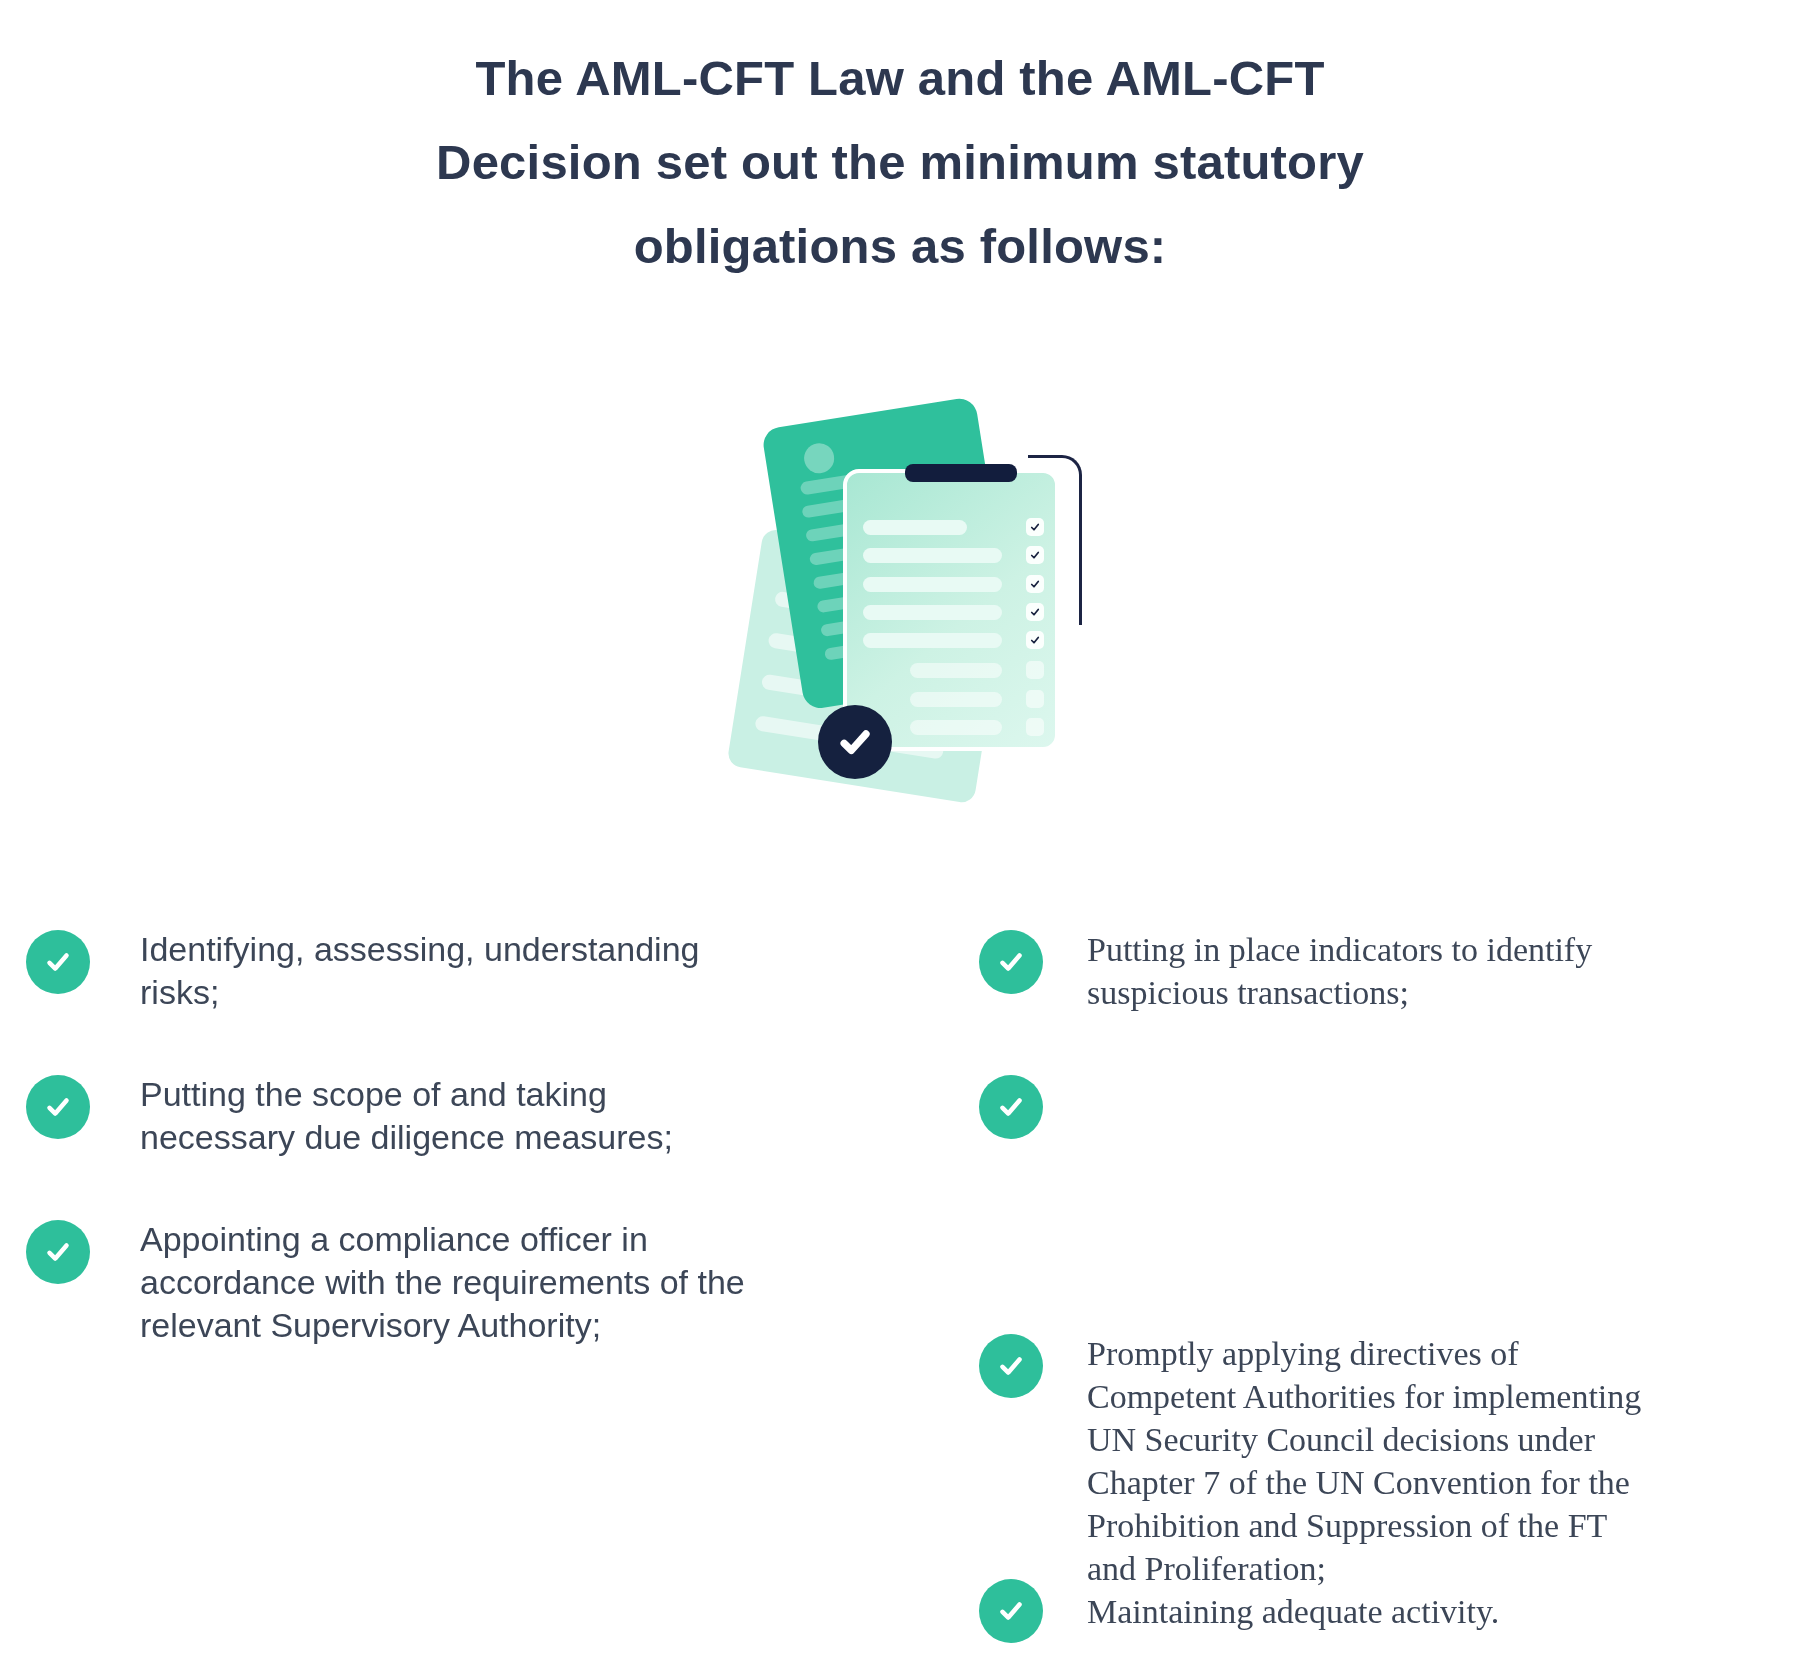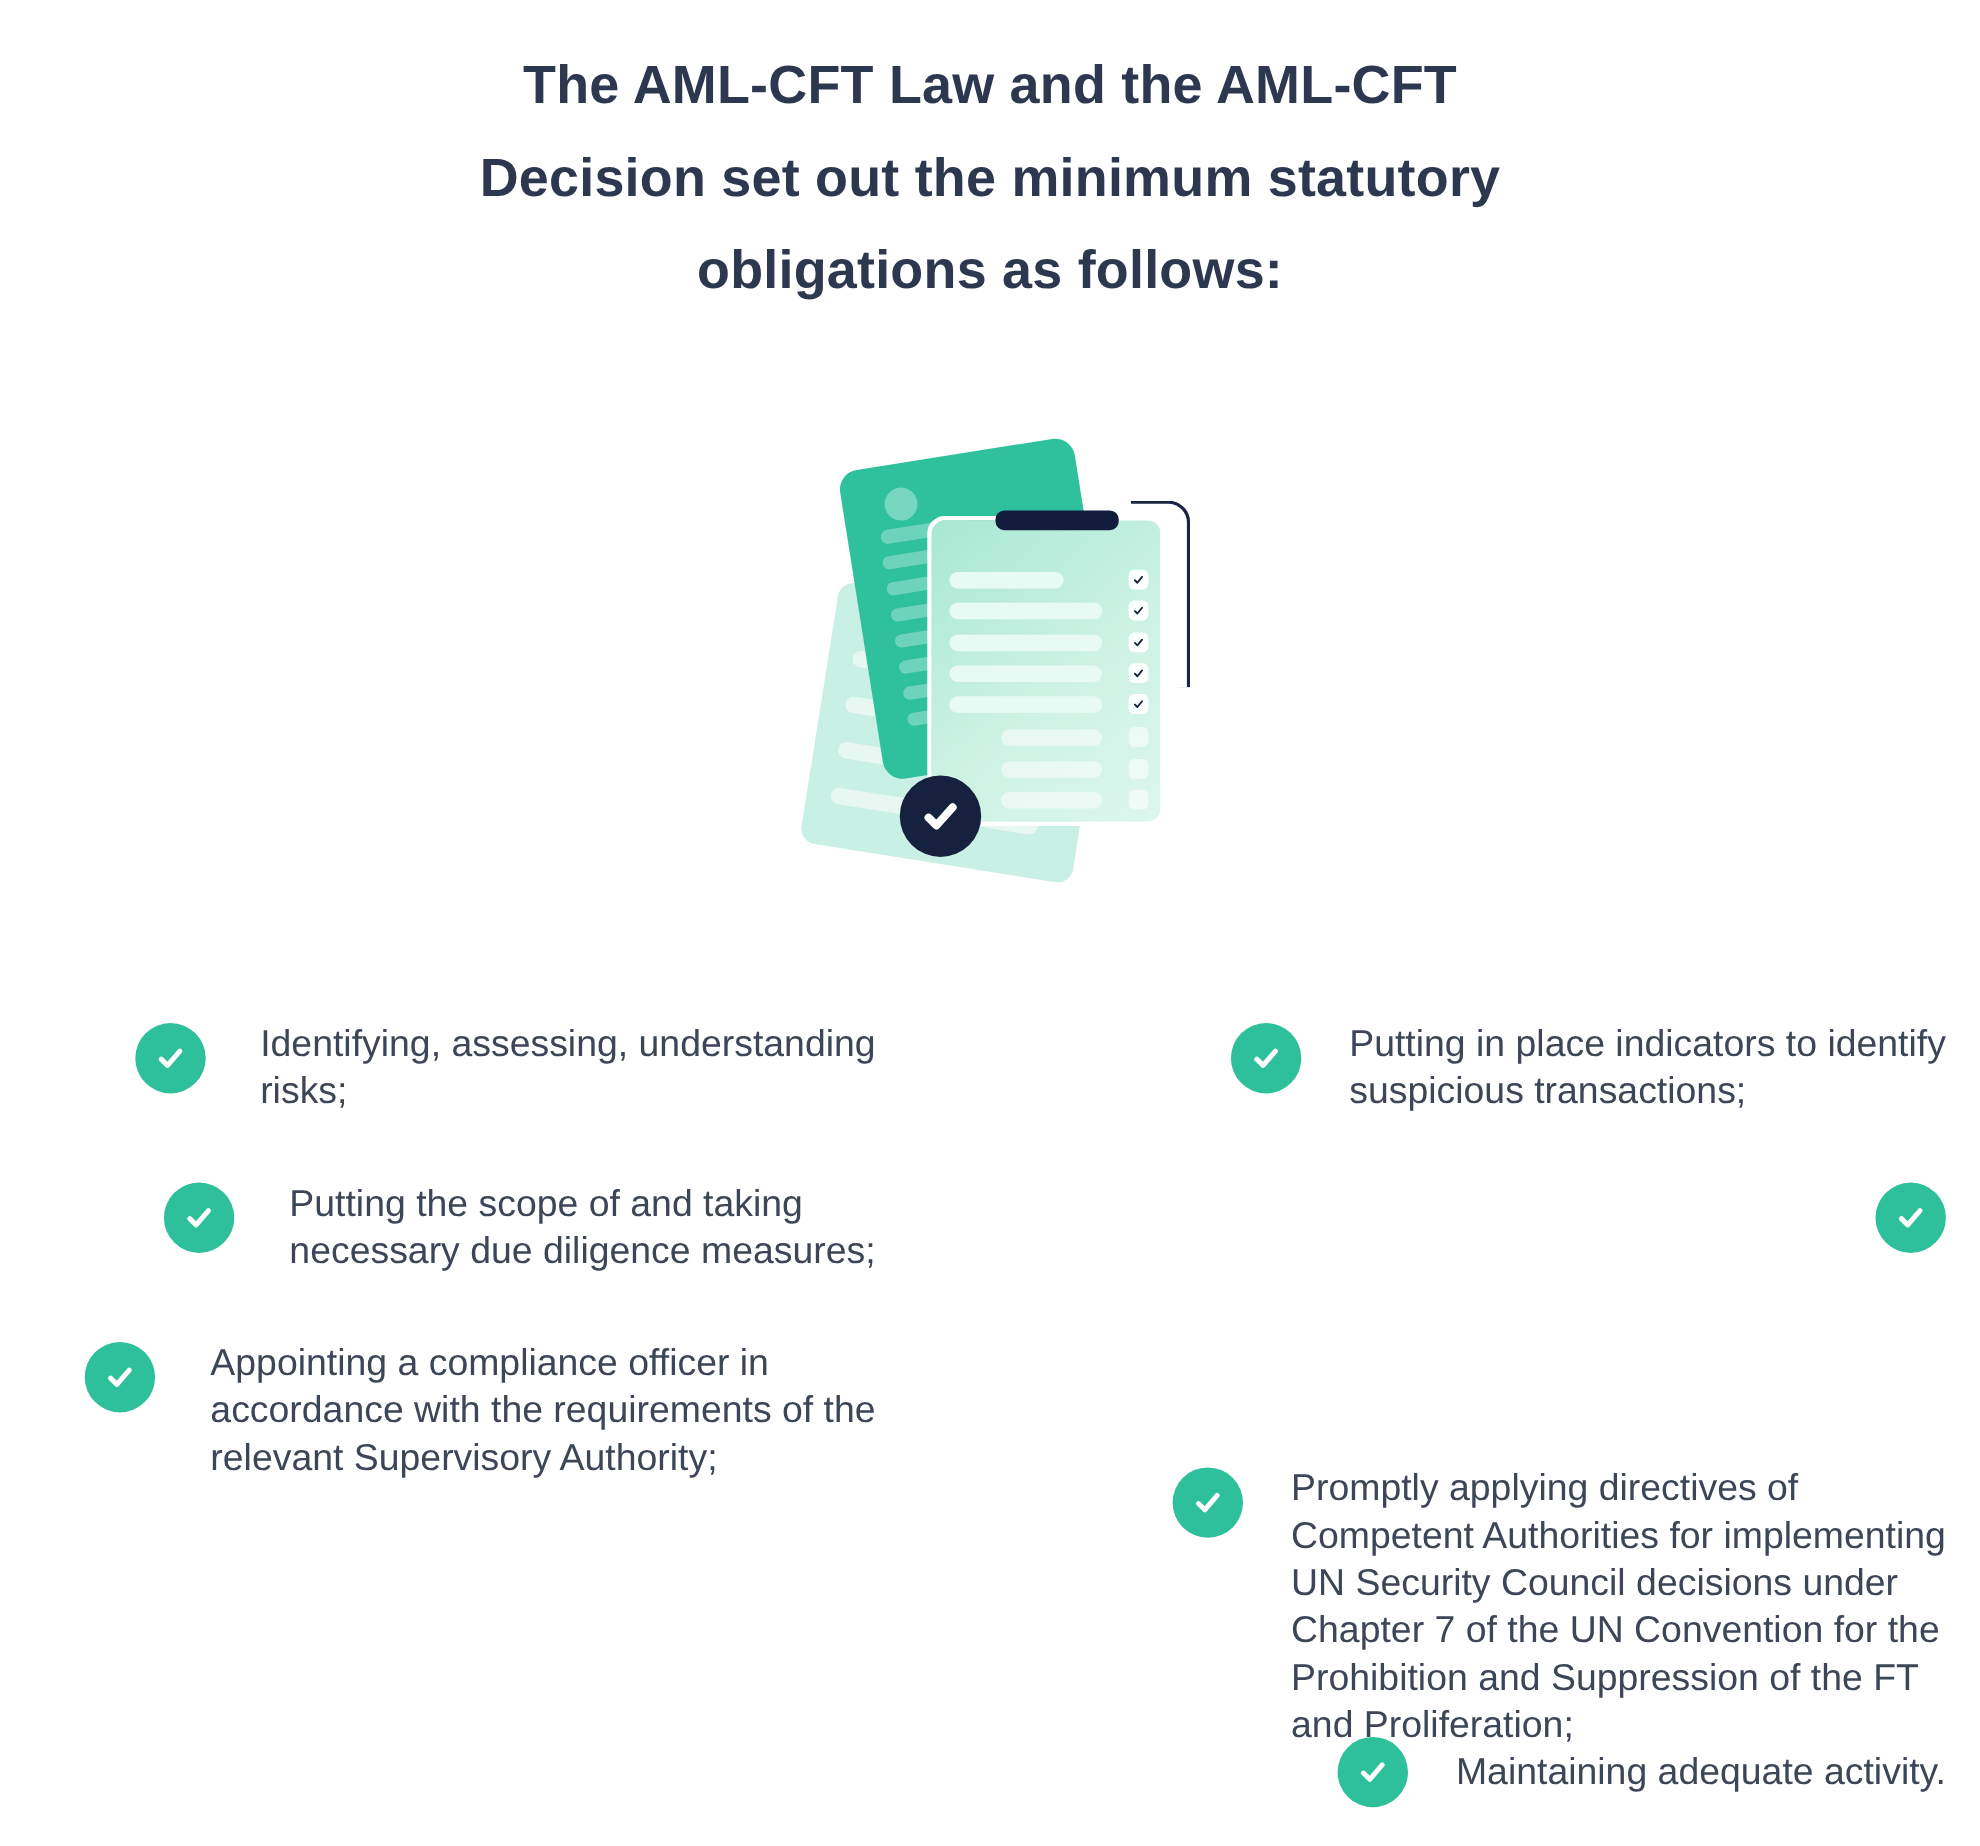--- a/index.html
+++ b/index.html
@@ -44,28 +44,28 @@
   .chk{
     left:1026px;width:18px;height:18px;border-radius:5px;background:#fbfffd;z-index:5;
     display:flex;align-items:center;justify-content:center;
   }
   .chk.dim{background:rgba(255,255,255,.55);}
   .badge{
     left:818px;top:705px;width:74px;height:74px;border-radius:50%;background:#15213f;z-index:6;
     display:flex;align-items:center;justify-content:center;
   }
   
-  .item{position:absolute;display:flex;justify-content:flex-end;}
+  .item{position:absolute;display:flex;}
   .item .tick{
     flex:none;width:64px;height:64px;border-radius:50%;background:#2ebf9b;
     display:flex;align-items:center;justify-content:center;margin-top:2px;
   }
   .item.col-left{left:26px;width:770px;}
   .item.col-left .text{margin-left:50px;}
-  .item.col-right{left:979px;width:790px;}
+  .item.col-right{left:979px;width:790px;font-family:Liberation Serif, serif;}
   .item.col-right .text{margin-left:44px;}
   .item.single .tick{margin-top:-11px;}
   .item .text{
     font-size:34px;line-height:43px;color:#3c4657;white-space:pre-line;margin-top:0;
   }
   svg{display:block;}
 </style>
 </head>
 <body>
 

